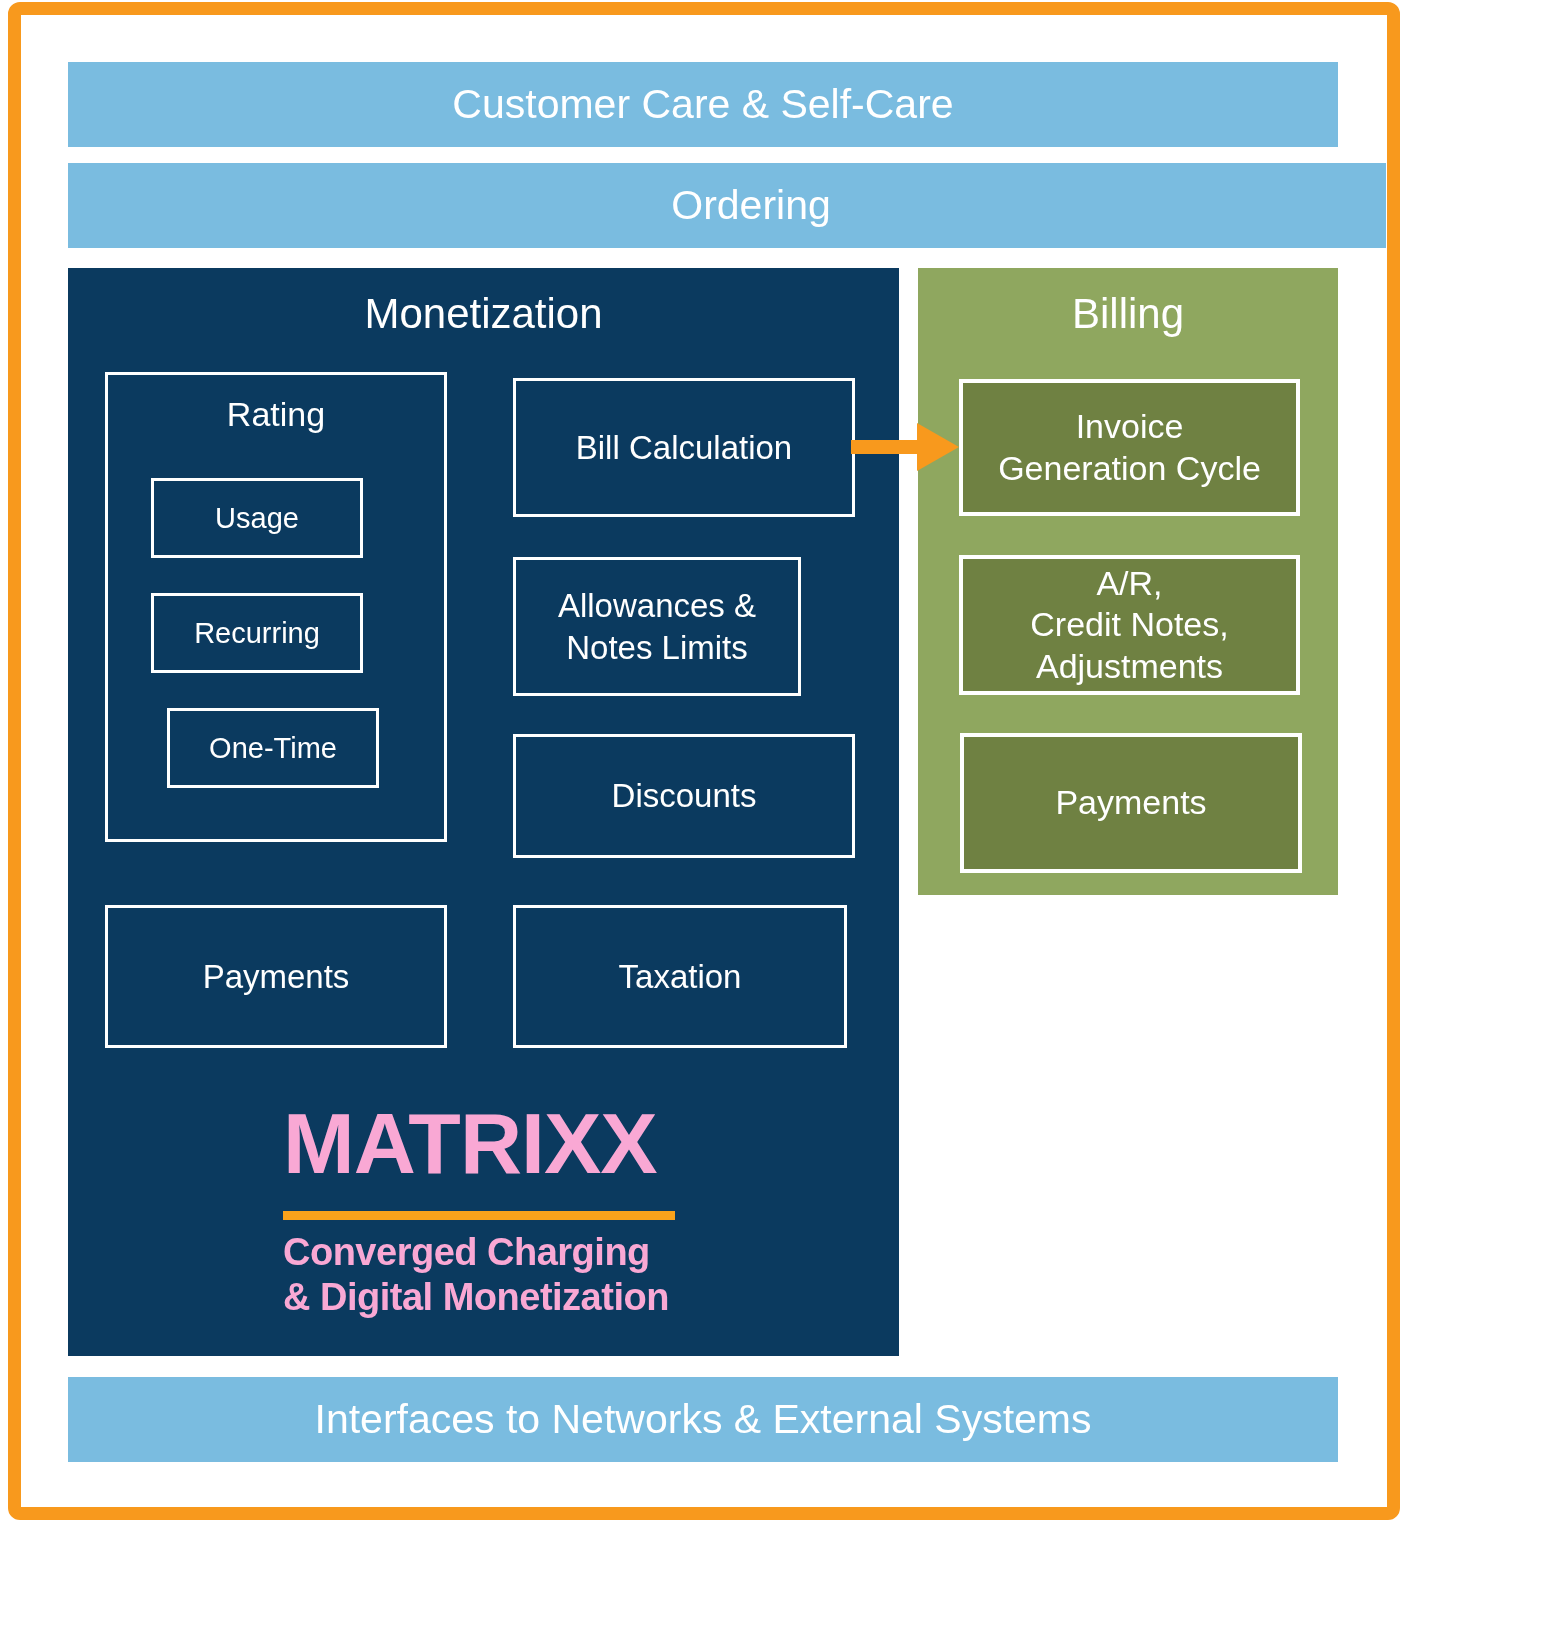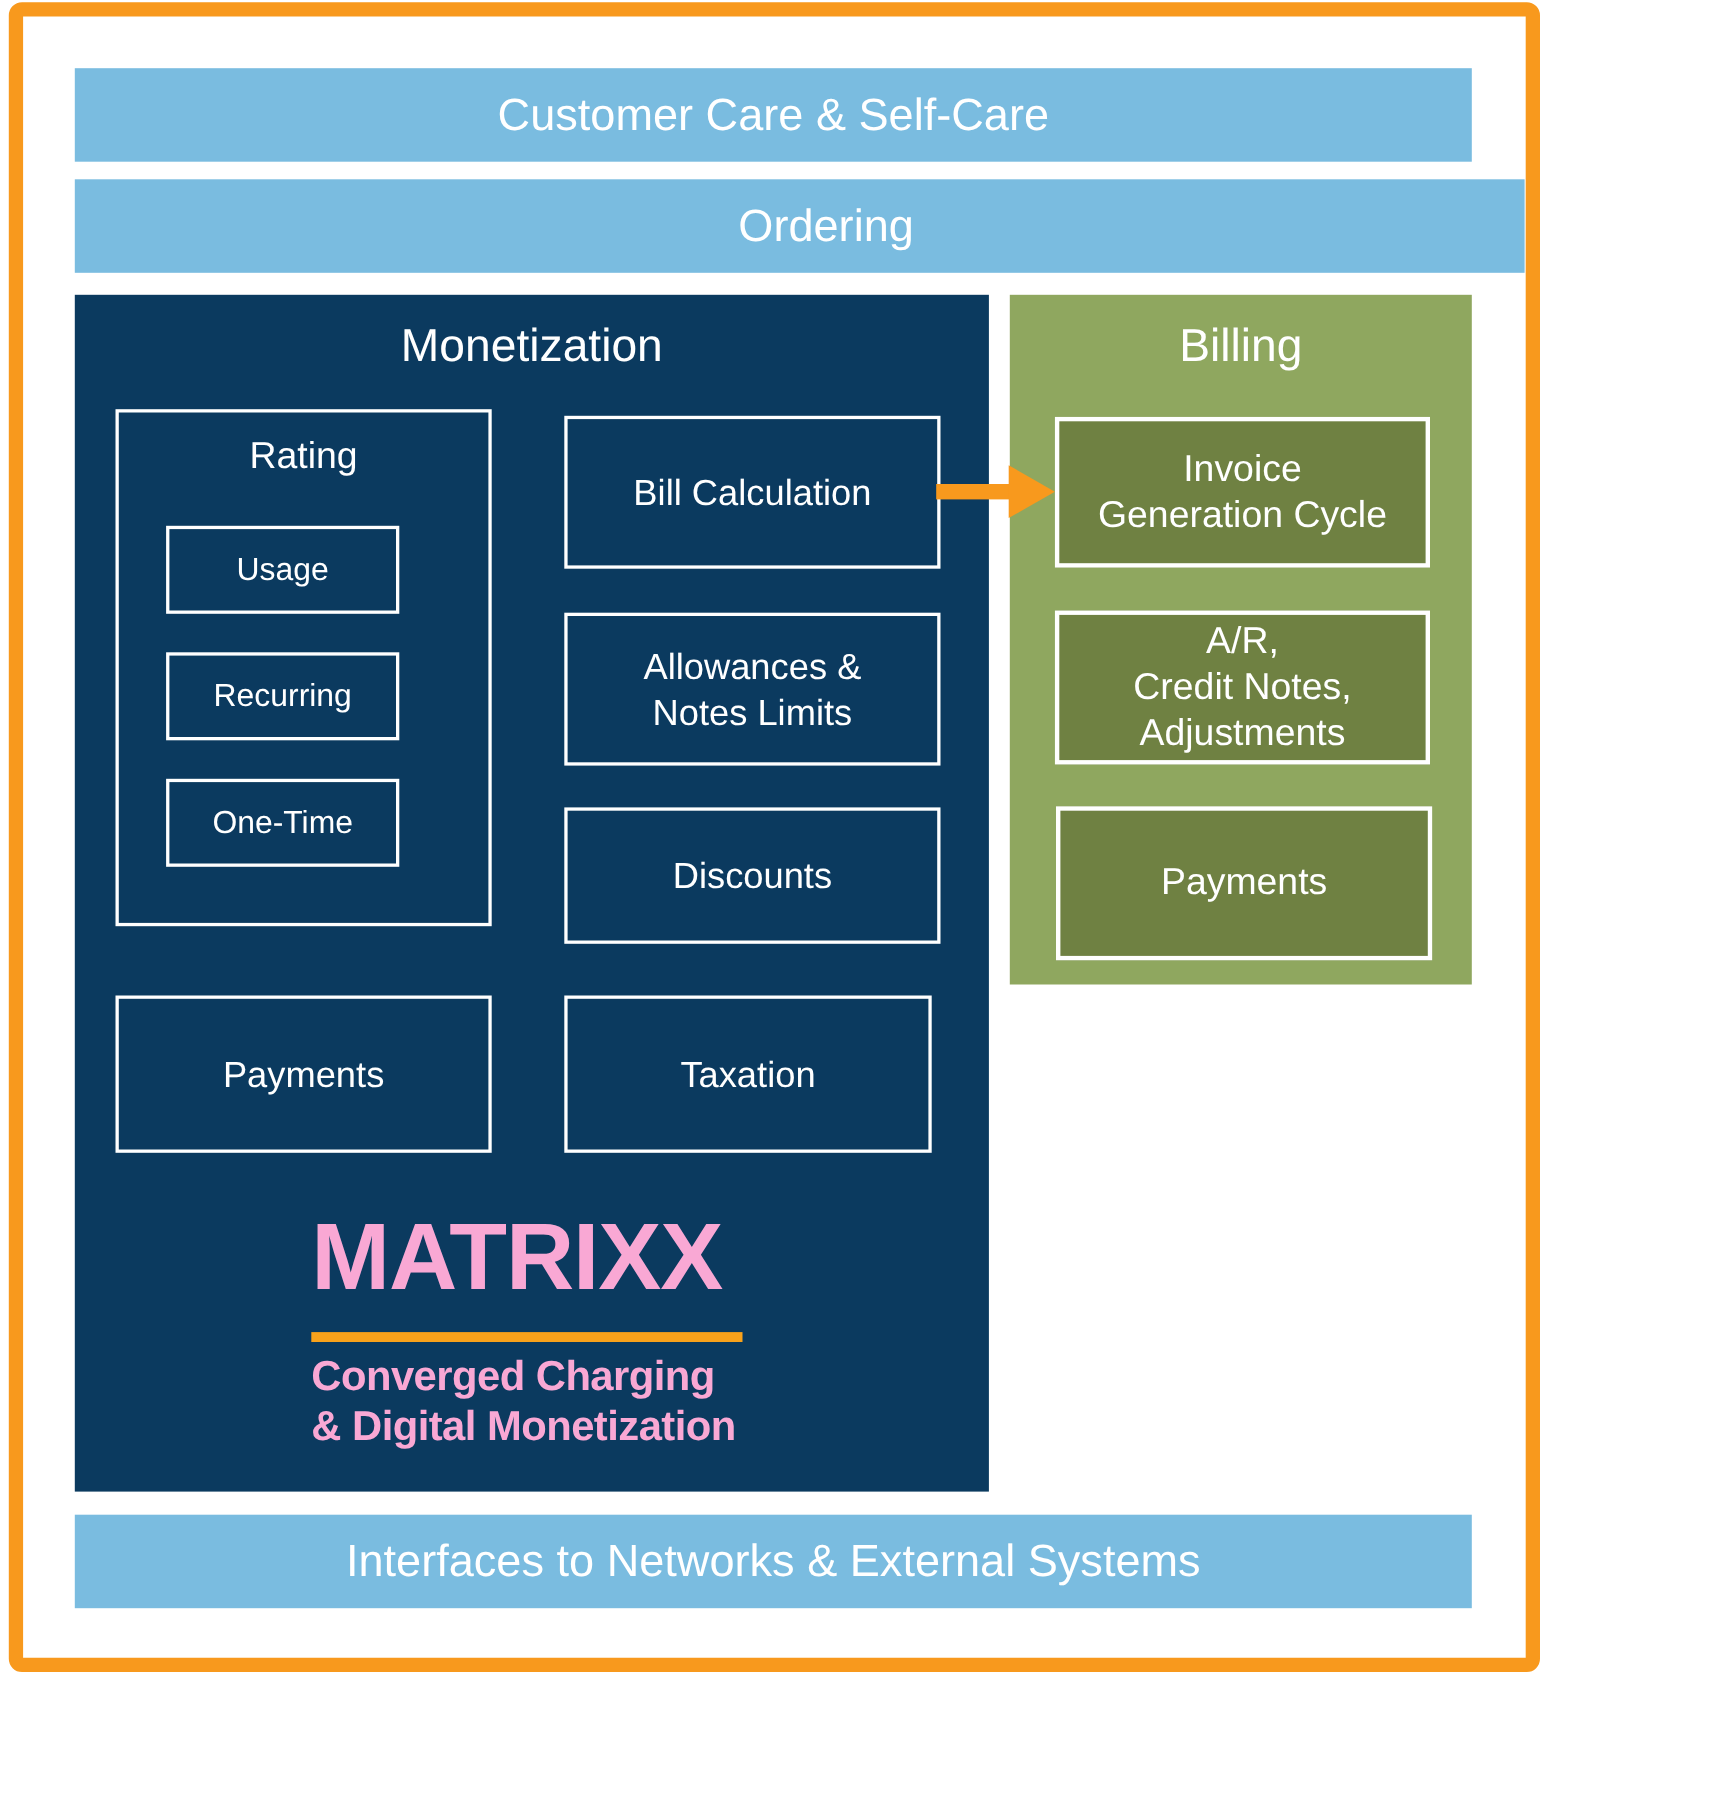--- a/index.html
+++ b/index.html
@@ -22,25 +22,25 @@
         color:#ffffff;font-size:33px;line-height:1.25;}
   
   .rating-box{left:37px;top:104px;width:342px;height:470px;}
   .rating-label{position:absolute;left:0;right:0;top:18px;text-align:center;
                 color:#ffffff;font-size:34px;}
   .rating-sub{position:absolute;left:43px;width:212px;height:80px;box-sizing:border-box;
               border:3px solid #ffffff;display:flex;align-items:center;justify-content:center;
               color:#ffffff;font-size:29px;}
   .sub-usage{top:103px;}
   .sub-recurring{top:218px;}
-  .sub-onetime{top:333px;}
+  .sub-onetime{top:333px;margin-left:16px;}
   .box-payments-left{left:37px;top:637px;width:342px;height:143px;}
   
   .box-billcalc{left:445px;top:110px;width:342px;height:139px;}
-  .box-allowances{left:445px;top:289px;width:342px;height:139px;}
+  .box-allowances{left:445px;top:289px;width:288px;height:139px;}
   .box-discounts{left:445px;top:466px;width:342px;height:124px;}
   .box-taxation{left:445px;top:637px;width:334px;height:143px;}
   
   .gbox{position:absolute;box-sizing:border-box;border:4px solid #ffffff;background:#6F8142;
         display:flex;flex-direction:column;align-items:center;justify-content:center;text-align:center;
         color:#ffffff;font-size:34px;line-height:1.22;}
   .box-invoice{left:41px;top:111px;width:341px;height:137px;}
   .box-ar{left:41px;top:287px;width:341px;height:140px;}
   .box-payments-green{left:42px;top:465px;width:342px;height:140px;}
   .line{display:block;}

